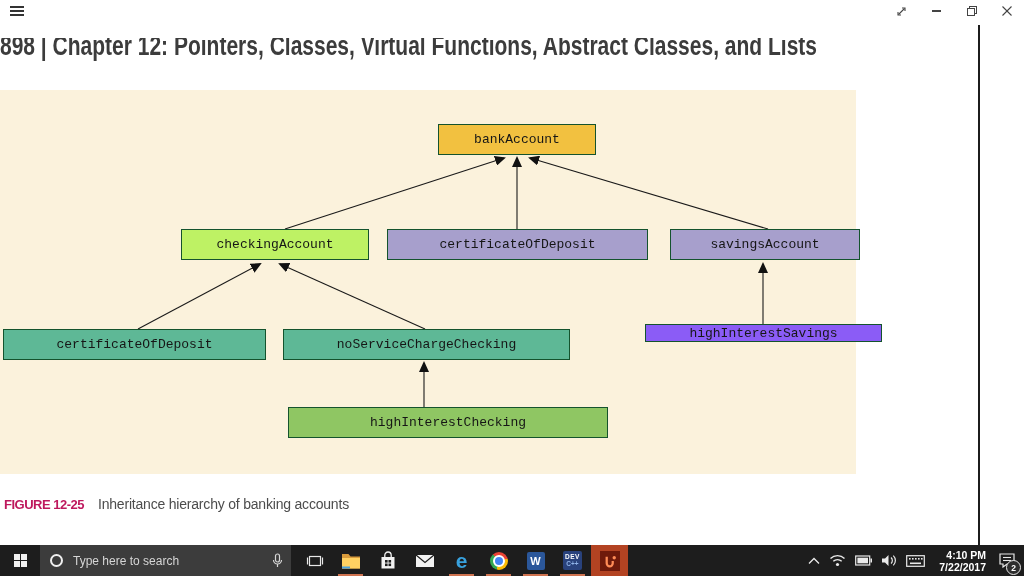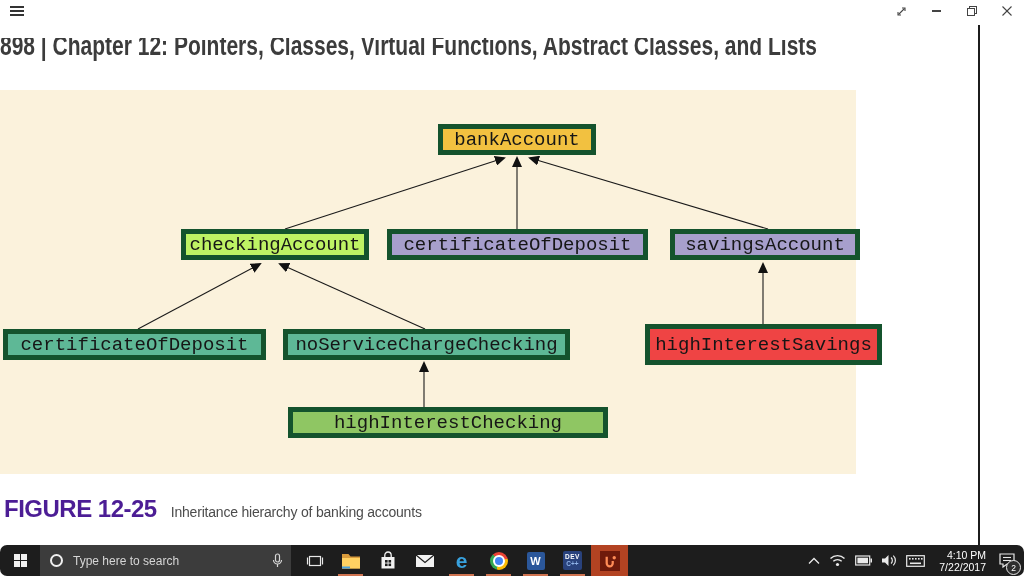--- a/index.html
+++ b/index.html
@@ -19,53 +19,53 @@
   
   .heading-clip{position:absolute;left:0px;top:15px;width:978px;height:25px;overflow:hidden;z-index:5;margin-top:23px;}
   .heading-text{
     font-size:28px;font-weight:bold;color:#3c3c3c;white-space:nowrap;line-height:28px;
     margin-top:-6px;transform:scaleX(0.75);transform-origin:left top;letter-spacing:0px;
   }
   
   .diagram-bg{position:absolute;left:0;top:90px;width:856px;height:384px;background:#FBF2DC;z-index:1;}
   .edges-svg{position:absolute;left:0;top:0;width:1024px;height:576px;z-index:2;pointer-events:none;}
   .node{
-    position:absolute;z-index:3;border:5px solid #14532d;box-sizing:border-box;
+    position:absolute;z-index:3;border:1px solid #14532d;box-sizing:border-box;
     display:flex;align-items:center;justify-content:center;
     font-family:"Liberation Mono","DejaVu Sans Mono",monospace;
-    font-size:19px;color:#161616;white-space:nowrap;
+    font-size:13px;color:#161616;white-space:nowrap;
   }
   
   .caption{position:absolute;left:4px;top:495px;z-index:5;white-space:nowrap;}
-  .caption .lab{font-weight:bold;font-size:24px;color:#4c1d95;letter-spacing:-0.5px;}
+  .caption .lab{font-weight:bold;font-size:13px;color:#be185d;letter-spacing:-0.5px;}
   .caption .txt{font-size:14px;color:#4c4c4c;margin-left:14px;letter-spacing:-0.2px;}
   
   .page-edge{position:absolute;left:978px;top:25px;width:2px;height:520px;background:#1c1c1c;z-index:4;}
   
-  .taskbar{position:absolute;left:0;top:545px;width:1024px;height:31px;background:#1d1d1d;z-index:40;border-radius:7px;}
+  .taskbar{position:absolute;left:0;top:545px;width:1024px;height:31px;background:#1d1d1d;z-index:40;}
   .start-btn{position:absolute;left:0;top:0;width:40px;height:31px;display:flex;align-items:center;justify-content:center;}
   .winlogo{width:13px;height:13px;display:grid;grid-template-columns:6px 6px;grid-template-rows:6px 6px;gap:1px;}
   .winlogo i{background:#f2f2f2;display:block;}
   .searchbox{position:absolute;left:40px;top:0;width:251px;height:31px;background:#3c3c3c;display:flex;align-items:center;box-sizing:border-box;padding:0 8px;}
   .cortana-ring{width:13px;height:13px;border:2px solid #f0f0f0;border-radius:50%;box-sizing:border-box;margin:0 10px 0 2px;flex:none;}
   .search-text{font-size:12px;color:#d6d6d6;flex:1;white-space:nowrap;overflow:hidden;}
   .taskview-btn{position:absolute;left:298px;top:0;width:34px;height:31px;display:flex;align-items:center;justify-content:center;}
   .apps{position:absolute;left:332px;top:0;height:31px;display:flex;}
   .app-btn{position:relative;width:37px;height:31px;display:flex;align-items:center;justify-content:center;}
   .app-btn .runline{position:absolute;left:6px;right:6px;bottom:0;height:2px;background:#cf7350;}
   .app-btn.active{background:#b34322;}
   .edge-e{font-size:21px;font-weight:bold;color:#38a1dd;line-height:20px;}
   .chrome-ball{width:18px;height:18px;border-radius:50%;background:conic-gradient(from -45deg,#ea4335 0 120deg,#fbbc05 120deg 240deg,#34a853 240deg 360deg);display:flex;align-items:center;justify-content:center;}
   .chrome-ball i{width:8px;height:8px;border-radius:50%;background:#4285f4;border:2px solid #fff;display:block;}
   .word-tile{width:18px;height:18px;background:#2b579a;border-radius:2px;color:#fff;font-weight:bold;font-size:11px;display:flex;align-items:center;justify-content:center;}
   .dev-tile{width:19px;height:19px;background:#29427c;border-radius:2px;display:flex;flex-direction:column;align-items:center;justify-content:center;line-height:1;}
   .dev-tile .l1{font-size:6.5px;font-weight:bold;color:#fff;letter-spacing:0.5px;}
   .dev-tile .l2{font-size:6.5px;font-weight:bold;color:#8fb3e8;}
   .reader-tile{width:20px;height:20px;background:#6f1a0b;display:flex;align-items:center;justify-content:center;}
-  .tray{position:absolute;right:0;top:0;height:31px;display:flex;align-items:center;gap:9px;padding-right:5px;}
+  .tray{position:absolute;right:0;top:0;height:31px;display:flex;align-items:center;gap:9px;padding-right:5px;font-weight:bold;}
   .clock{display:flex;flex-direction:column;align-items:flex-end;justify-content:center;color:#fff;font-size:10.5px;line-height:12px;min-width:52px;}
   .notif-wrap{position:relative;width:24px;height:31px;display:flex;align-items:center;justify-content:center;}
   .notif-badge{
     position:absolute;right:-2px;bottom:1px;width:13px;height:13px;border-radius:50%;
     background:#2e2e2e;border:1px solid #e8e8e8;color:#fff;font-size:8.5px;
     display:flex;align-items:center;justify-content:center;box-sizing:content-box;
   }
 </style>
 </head>
 <body>
@@ -130,21 +130,21 @@
 <div class="node" style="left: 181px; top: 229px; width: 188px; height: 31px; background: #bef264;">checkingAccount</div>
 
 <div class="node" style="left: 387px; top: 229px; width: 261px; height: 31px; background: rgb(167, 159, 204);">certificateOfDeposit</div>
 
 <div class="node" style="left: 670px; top: 229px; width: 190px; height: 31px; background: rgb(167, 159, 204);">savingsAccount</div>
 
 <div class="node" style="left: 3px; top: 329px; width: 263px; height: 31px; background: rgb(94, 184, 150);">certificateOfDeposit</div>
 
 <div class="node" style="left: 283px; top: 329px; width: 287px; height: 31px; background: rgb(94, 184, 150);">noServiceChargeChecking</div>
 
-<div class="node" style="left: 645px; top: 324px; width: 237px; height: 41px; background: #ef4444;">highInterestSavings</div>
+<div class="node" style="left: 645px; top: 324px; width: 237px; height: 18px; background: #8b5cf6;">highInterestSavings</div>
 
 <div class="node" style="left: 288px; top: 407px; width: 320px; height: 31px; background: rgb(143, 198, 99);">highInterestChecking</div>
 
 <div class="caption">
   <span class="lab">FIGURE 12-25</span><span class="txt">Inheritance hierarchy of banking accounts</span>
 </div>
 
 <div class="page-edge"></div>
 
 <div class="taskbar">

